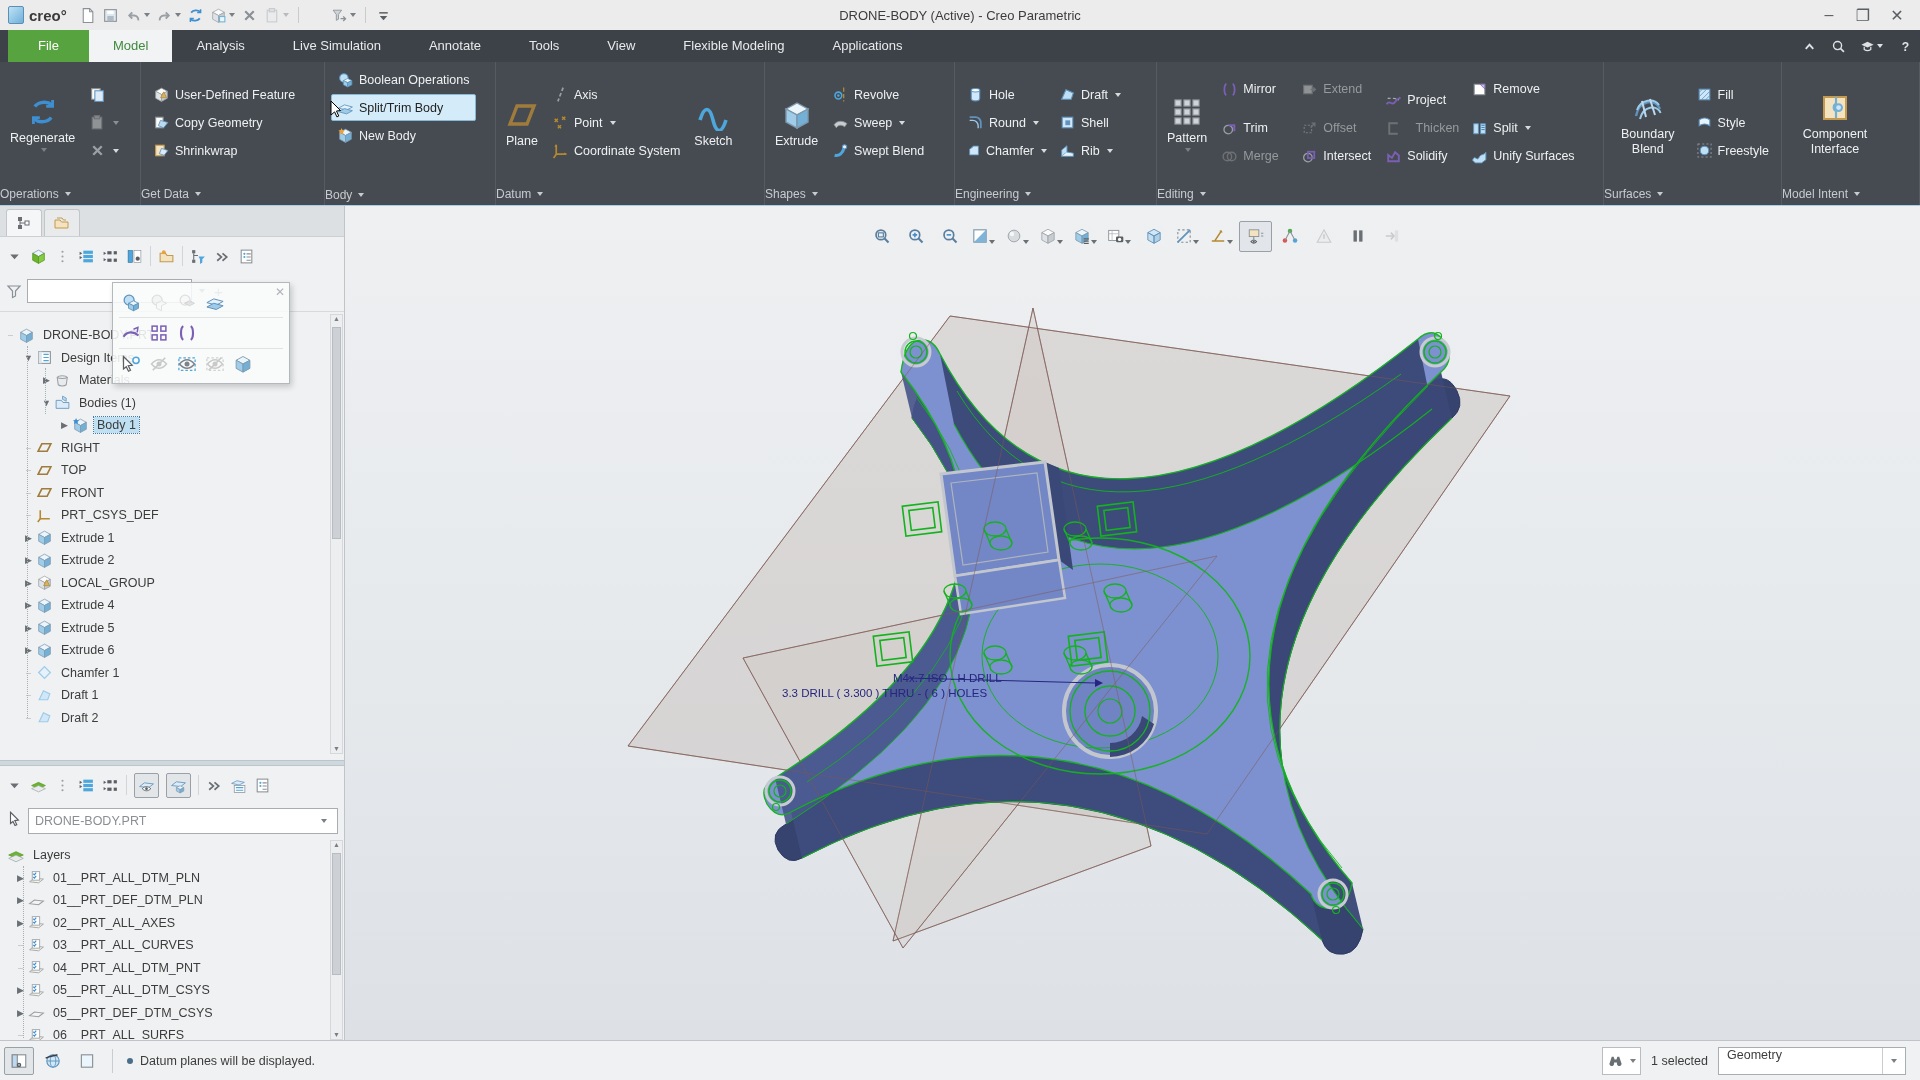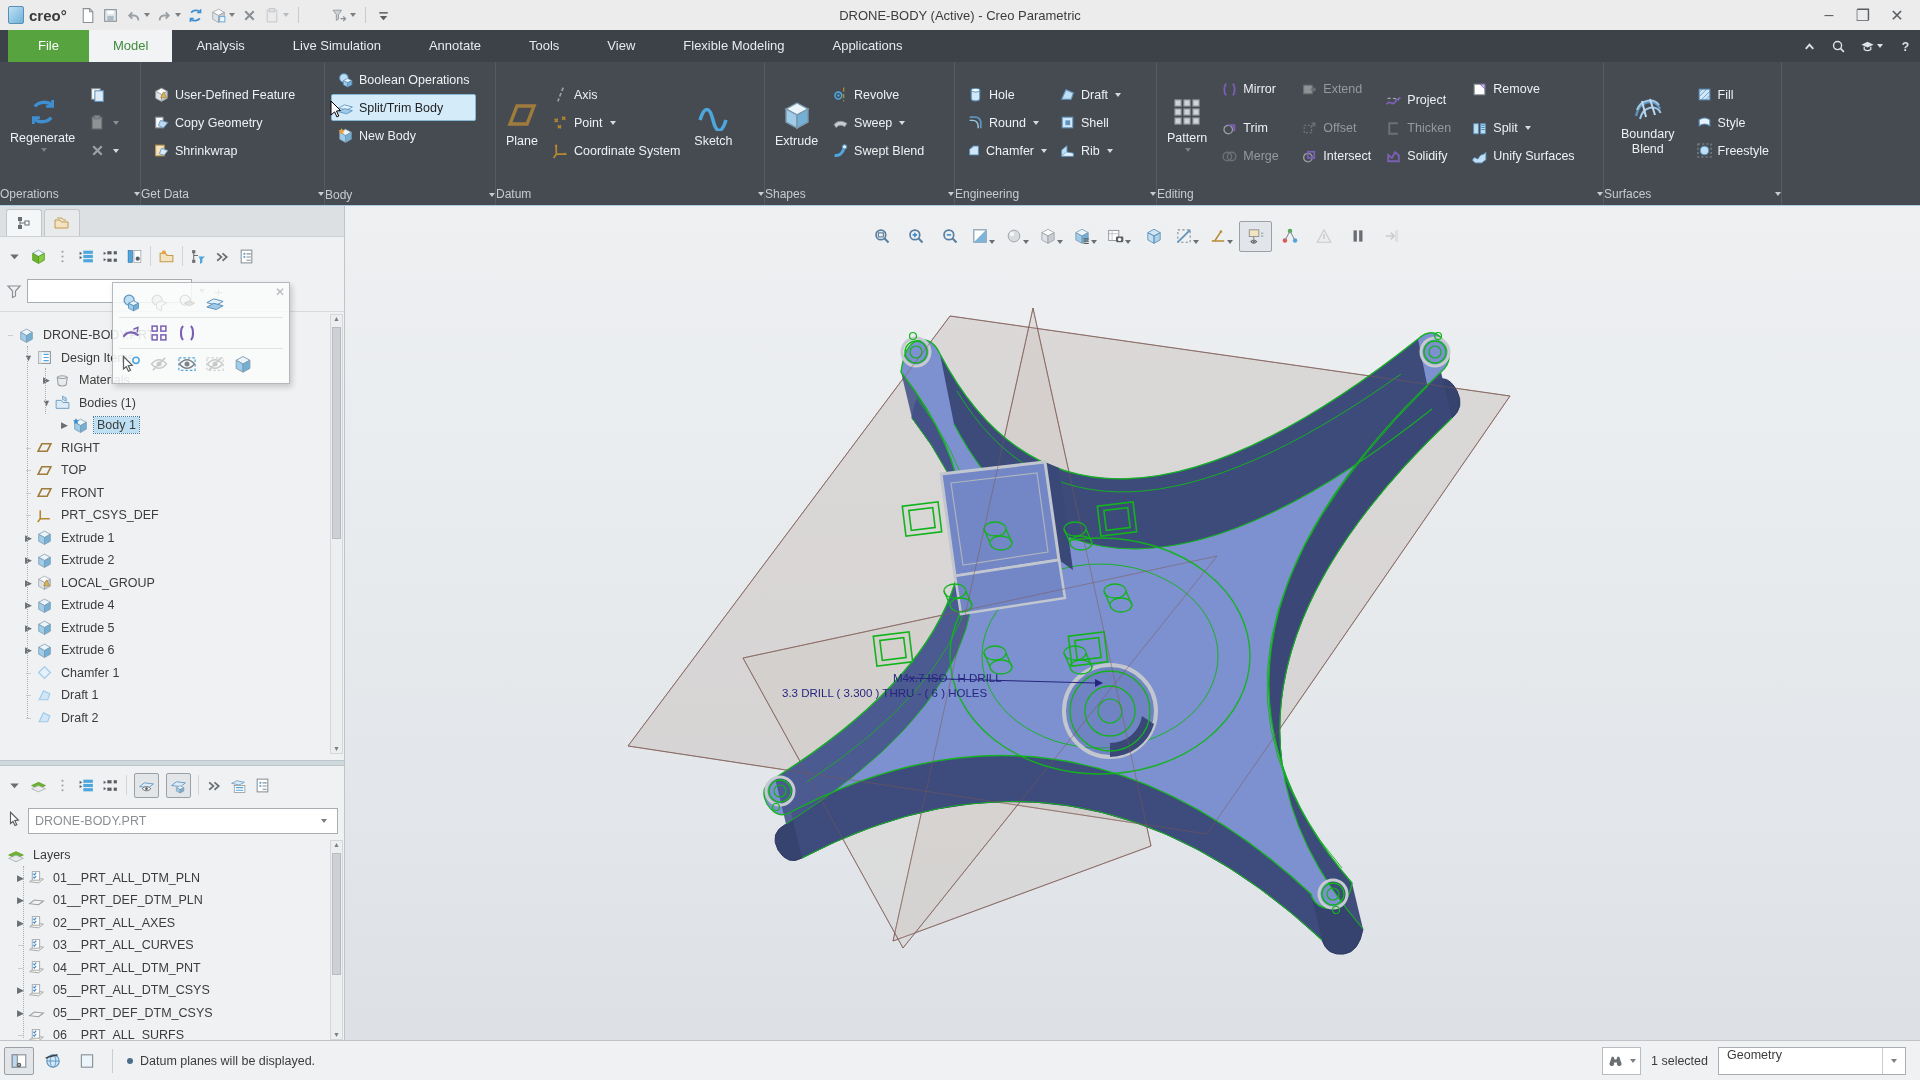--- a/index.html
+++ b/index.html
@@ -27,21 +27,21 @@
   .tab{padding:0 24px;line-height:32px;font-size:13px;color:#e8eaec;white-space:nowrap;}
   .tab.file{background:#57a33f;color:#fff;padding:0 30px;}
   .tab.active{background:#f2f3f4;color:#3e8a3c;}
   #tabbar-right{margin-left:auto;display:flex;align-items:center;gap:14px;padding-right:16px;}
 
   
   #ribbon{position:absolute;left:0;top:62px;width:1920px;height:144px;background:#464b51;
     display:flex;border-bottom:1px solid #aacfe4;box-sizing:border-box;}
   .rgroup{height:100%;display:flex;flex-direction:column;box-sizing:border-box;border-right:1px solid #565b61;}
   .rgroup-body{flex:1;display:flex;align-items:center;padding:4px 6px;gap:4px;}
-  .rgroup-label{height:22px;display:flex;align-items:center;justify-content:space-between;gap:4px;
+  .rgroup-label{height:22px;display:flex;align-items:center;justify-content:flex-start;gap:4px;
     color:#c7cbcf;font-size:12px;}
   .rgroup-label .caret-dn{border-top-color:#c7cbcf;}
   .rbtn{display:flex;align-items:center;gap:5px;height:27px;padding:1px 5px;color:#eef1f3;
     font-size:12.5px;border:1px solid transparent;border-radius:2px;white-space:nowrap;box-sizing:border-box;}
   .rbtn.disabled{color:#959a9e;}
   .rbtn.disabled svg{opacity:.45;filter:grayscale(1);}
   .rbtn.highlight{background:#d4ecf9;border-color:#86b9d6;color:#222;}
   .rbtn .caret-dn{border-top-color:#d8dbde;}
   .rbtn.disabled .caret-dn{border-top-color:#8a8f93;}
   .rbig{display:flex;flex-direction:column;align-items:center;justify-content:flex-start;
@@ -558,21 +558,21 @@
                 </svg>
                 <span>Trim</span>
               </div>
               <div class="rbtn disabled" style="width: 84px;">
                 <svg width="17" height="17" viewBox="0 0 16 16">
                   <rect x="3" y="5" width="7" height="7" fill="none" stroke="#b0b6bb" stroke-dasharray="2 1.5"></rect>
                   <path d="M9 7l4-4M13 6V3h-3" stroke="#9a9fa4" fill="none" stroke-width="1.2"></path>
                 </svg>
                 <span>Offset</span>
               </div>
-              <div class="rbtn disabled" style="width: 86px;">
+              <div class="rbtn disabled" style="width: 86px; justify-content: space-between;">
                 <svg width="17" height="17" viewBox="0 0 16 16">
                   <path d="M12 3H4v10h8" fill="none" stroke="#9aa0a5" stroke-width="1.8"></path>
                 </svg>
                 <span>Thicken</span>
               </div>
               <div class="rbtn" style="width: 120px;">
                 <svg width="17" height="17" viewBox="0 0 16 16">
                   <path d="M2.5 3.5h4.5v9.5H2.5zM9 3.5h4.5v9.5H9z" fill="#bfe0f4" stroke="#5f93bd" stroke-width=".9"></path>
                   <path d="M9.8 5h3M9.8 7h3M9.8 9h3" stroke="#2e6e9e" stroke-width=".8"></path>
                 </svg>
@@ -644,20 +644,36 @@
               <svg width="17" height="17" viewBox="0 0 16 16">
                 <circle cx="8" cy="8" r="4" fill="#bfe0f4" stroke="#5f93bd"></circle>
                 <rect x="1.8" y="1.8" width="12.4" height="12.4" fill="none" stroke="#8a9096" stroke-dasharray="2 2"></rect>
               </svg>
               <span>Freestyle</span>
             </div>
           </div>
         </div>
         <div class="rgroup-label">
           <span>Surfaces</span>
+          <span class="caret-dn"></span>
+        </div>
+      </div>
+      <div class="rgroup" style="width: 138px;">
+        <div class="rgroup-body">
+          <div class="rbig">
+            <svg width="32" height="32" viewBox="0 0 16 16">
+              <rect x="2.5" y="2.5" width="11" height="11" fill="#f3e3c0" stroke="#c49a4e"></rect>
+              <path d="M8.5 2.5v3.4a2 2 0 0 0 0 3.6v3.5" stroke="#74b0d6" fill="none" stroke-width="1.1"></path>
+              <circle cx="9.8" cy="7.8" r="1.7" fill="#cfe7f8" stroke="#74b0d6"></circle>
+            </svg>
+            <span style="max-width:86px;">Component Interface</span>
+          </div>
+        </div>
+        <div class="rgroup-label">
+          <span>Model Intent</span>
           <span class="caret-dn"></span>
         </div>
       </div>
     </div>
 
   <div id="main">
     <div id="leftpanel">
       <div id="tree-tabs">
         <span class="nav-tab active">
           <svg width="16" height="16" viewBox="0 0 16 16">

